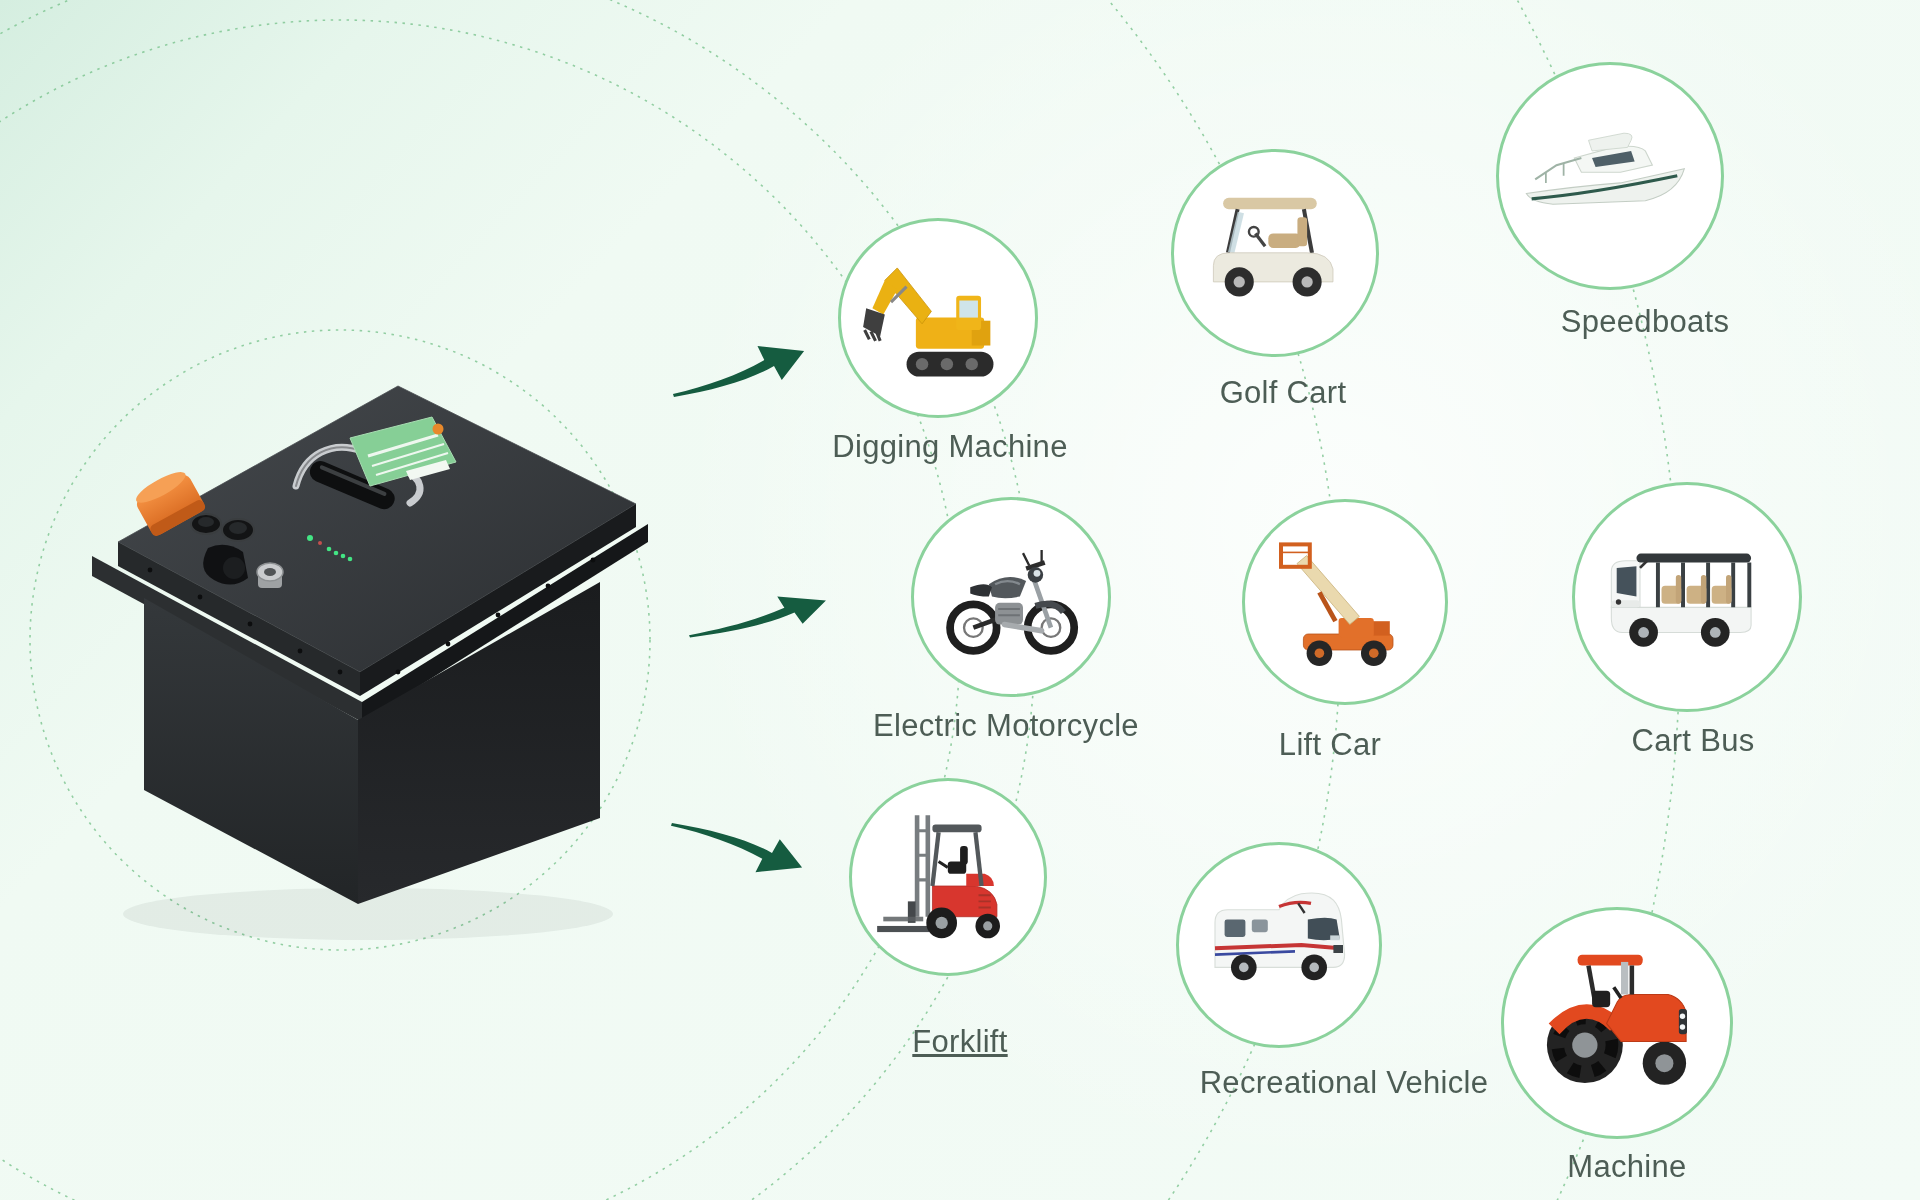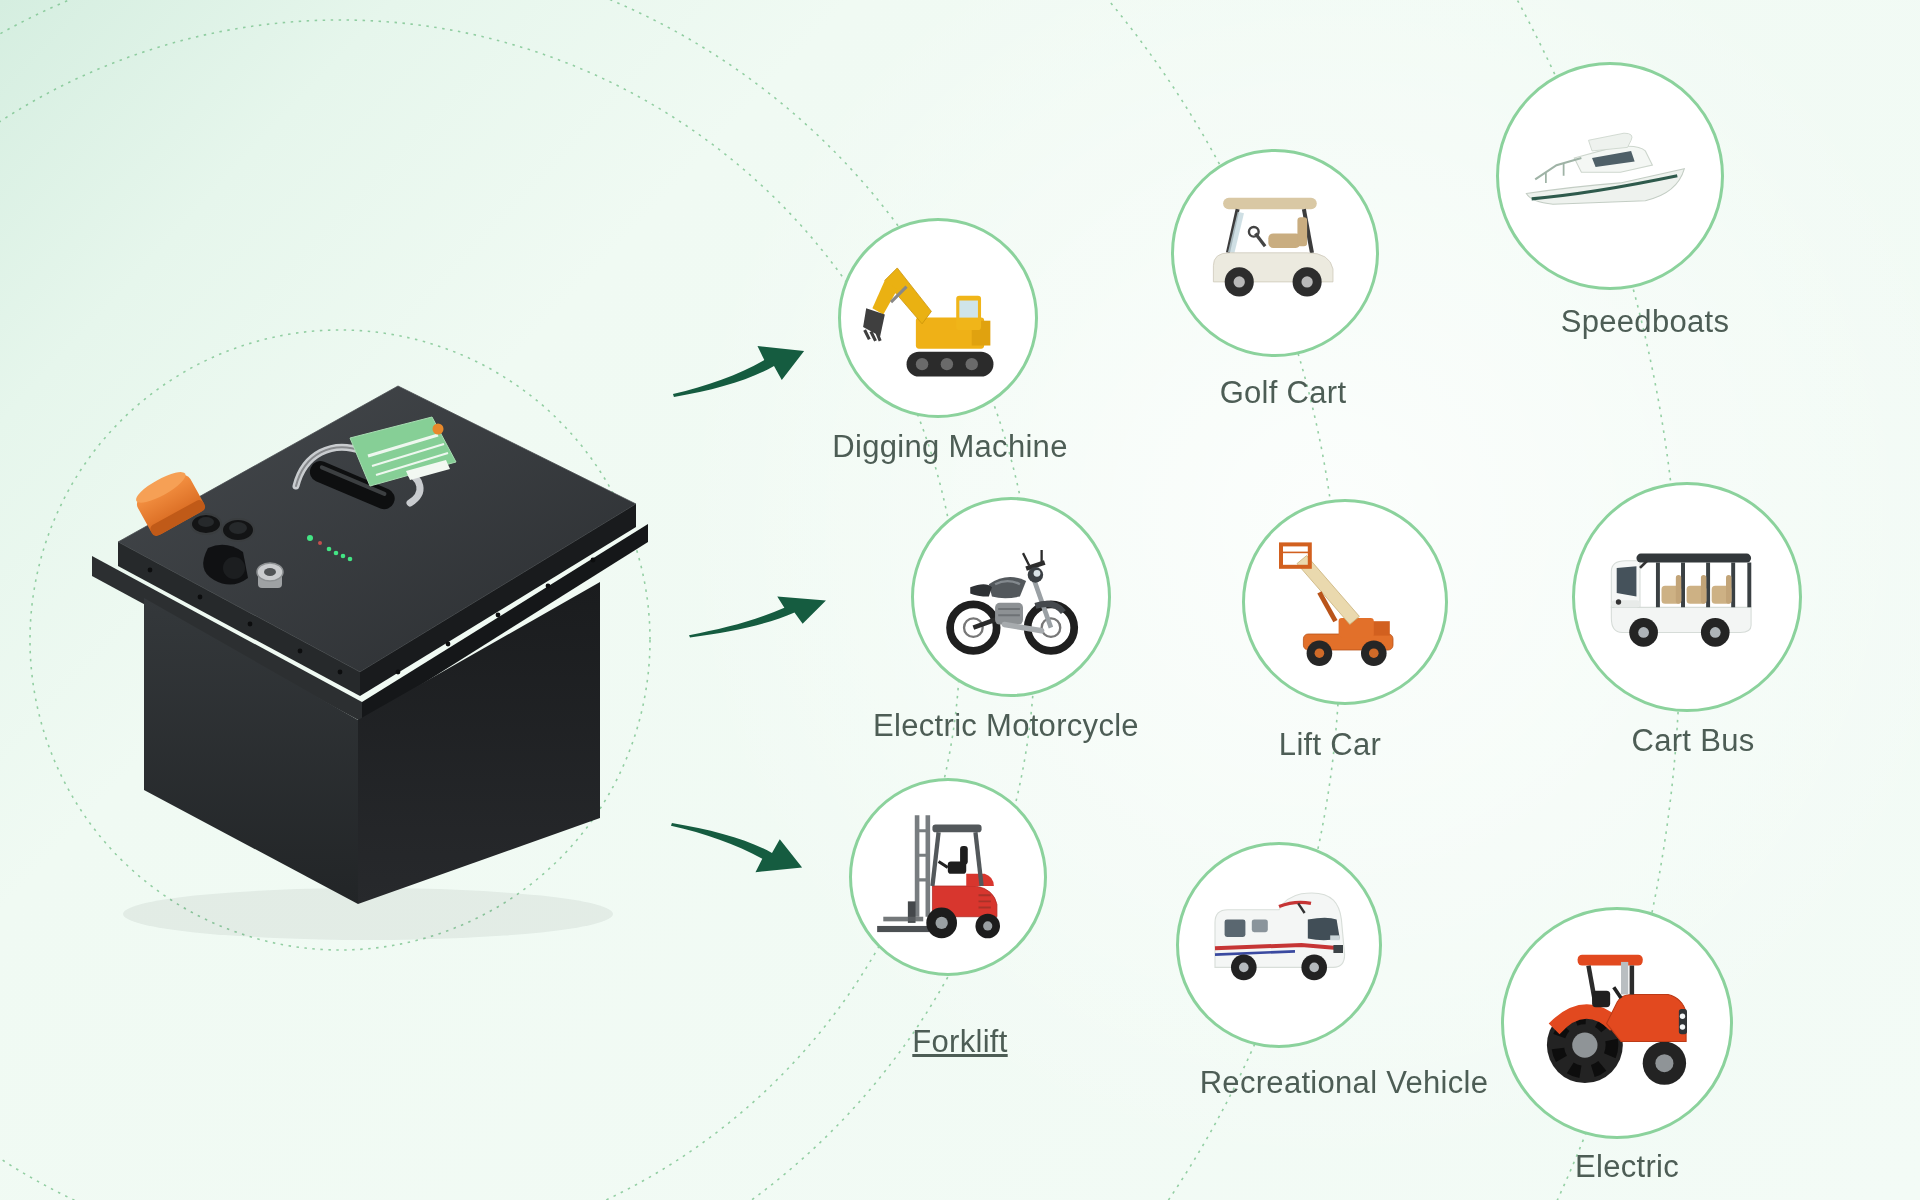--- a/index.html
+++ b/index.html
@@ -184,21 +184,21 @@
         <svg class="vicon" viewBox="0 0 100 100">
           <use href="#icon-recreational-vehicle"></use>
         </svg>
       </div>
       <div class="app-label" style="left: 1296px; top: 1063px; color: rgb(77, 93, 85); margin-left: 48px;">Recreational Vehicle</div>
       <div class="app-circle" style="left: 1501px; top: 907px; height: 232px; width: 232px; border-color: rgb(139, 210, 156);">
         <svg class="vicon" viewBox="0 0 100 100">
           <use href="#icon-tractor"></use>
         </svg>
       </div>
-      <div class="app-label" style="left: 1627px; top: 1147px; color: rgb(77, 93, 85);">Electric</div>
+      <div class="app-label" style="left: 1627px; top: 1147px; color: rgb(77, 93, 85);">Machine</div>
       <div class="arrow" style="left: 672px; top: 338px; width: 136px; height: 62px;">
         <svg viewBox="0 0 140 62" preserveAspectRatio="none">
           <use href="#swoosh" fill="#155c40"></use>
         </svg>
       </div>
       <div class="arrow" style="left: 688px; top: 590px; width: 142px; height: 50px;">
         <svg viewBox="0 0 140 62" preserveAspectRatio="none">
           <use href="#swoosh" fill="#155c40"></use>
         </svg>
       </div>

